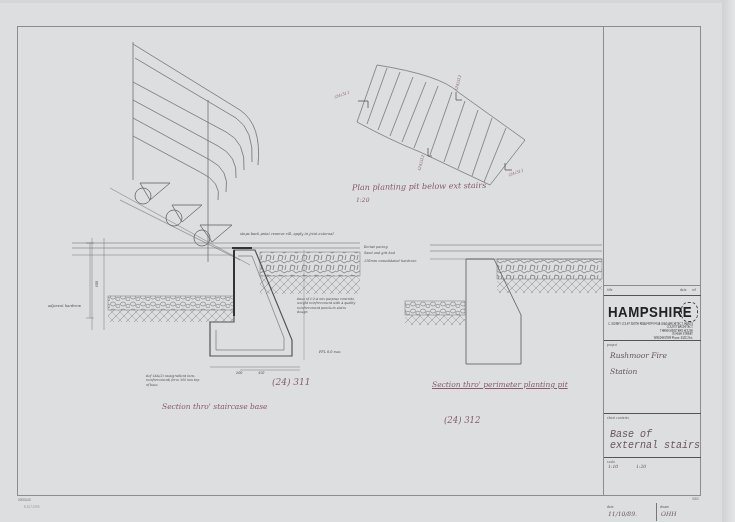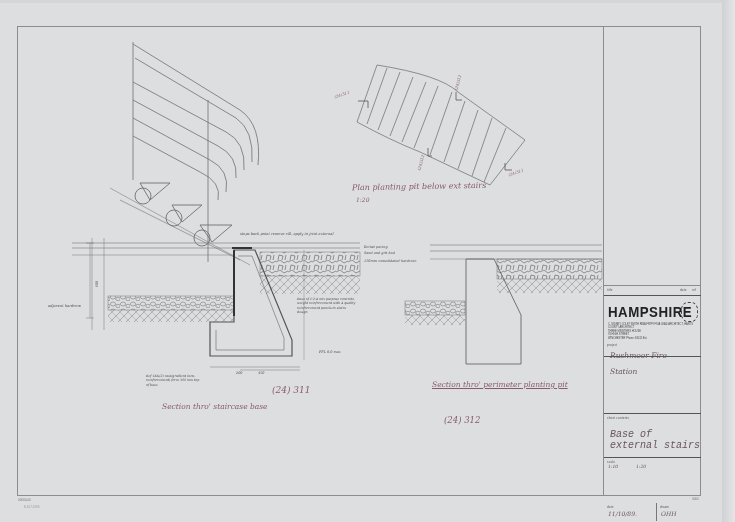--- a/index.html
+++ b/index.html
@@ -118,21 +118,21 @@
 </svg>
 
 <div class="hand" style="left:352px;top:182px;font-size:8px;transform:rotate(-1deg);">Plan planting pit below ext stairs</div>
 <div class="hand" style="left:356px;top:196px;font-size:6px;">1:20</div>
 <div class="hand" style="left:334px;top:92px;font-size:4px;transform:rotate(-20deg);">(24)311</div>
 <div class="hand" style="left:450px;top:80px;font-size:4px;transform:rotate(-75deg);">(24)312</div>
 <div class="hand" style="left:413px;top:160px;font-size:4px;transform:rotate(-75deg);">(24)312</div>
 <div class="hand" style="left:508px;top:170px;font-size:4px;transform:rotate(-20deg);">(24)311</div>
 
 <div class="hand" style="left:162px;top:402px;font-size:7.5px;text-align:right;">Section thro' staircase base</div>
-<div class="hand" style="left:272px;top:385px;font-size:9px;">(24) 311</div>
+<div class="hand" style="left:272px;top:377px;font-size:9px;">(24) 311</div>
 <div class="hand" style="left:432px;top:380px;font-size:7.5px;text-decoration:underline;">Section thro' perimeter planting pit</div>
 <div class="hand" style="left:444px;top:415px;font-size:8.5px;">(24) 312</div>
 
 <div class="hand" style="left:240px;top:232px;font-size:3.6px;color:#444;">steps back point remove cill, apply to joint external</div>
 <div class="hand" style="left:364px;top:245px;font-size:3.4px;color:#444;">Reinst paving</div>
 <div class="hand" style="left:364px;top:251px;font-size:3.4px;color:#444;">Sand and grit bed</div>
 <div class="hand" style="left:364px;top:259px;font-size:3.4px;color:#444;">150mm consolidated hardcore</div>
 <div class="hand" style="left:297px;top:297px;font-size:3.2px;color:#444;white-space:normal;width:60px;line-height:4.4px;">Base of 1:2:4 mix purpose concrete, weight reinforcement with 4 quality reinforcement panels to stairs design</div>
 <div class="hand" style="left:319px;top:350px;font-size:3.4px;color:#444;">FFL 0.0 max</div>
 <div class="hand" style="left:146px;top:374px;font-size:3.2px;color:#444;white-space:normal;width:55px;line-height:4.4px;">Ref TXX(2) cast/gradient (non-reinforcement) form 300 mm top of base</div>
@@ -140,21 +140,21 @@
 <div class="hand" style="left:236px;top:371px;font-size:3.4px;color:#444;">200</div>
 <div class="hand" style="left:258px;top:371px;font-size:3.4px;color:#444;">450</div>
 <div class="hand" style="left:94px;top:282px;font-size:3.4px;color:#444;transform:rotate(-90deg);">600</div>
 
 <div class="tb">
   <div class="tb-cell" style="top:258px;height:10px;">
     <span class="tb-label">title</span>
     <span class="tb-label" style="left:76px;">date</span>
     <span class="tb-label" style="left:88px;">ref</span>
   </div>
-  <div class="tb-cell" style="top:268px;height:62px;border:1px solid #555;border-width:1.3px 0 1.3px 0;">
+  <div class="tb-cell" style="top:268px;height:46px;border:1px solid #555;border-width:1.3px 0 1.3px 0;text-align:right;">
     <div class="logo">HAMPSHIRE</div>
     <div class="crest"></div>
     <div class="tb-addr">
       <div>C. SIDNEY COLE? SMITH RIBA FRTPI FSIA LEAD ARCHITECT, HANTS</div>
       <div>COUNTY ARCHITECT</div>
       <div>THREE MINSTERS HOUSE</div>
       <div>76 HIGH STREET</div>
       <div>WINCHESTER   Phone: 63411 Ext.</div>
     </div>
   </div>

